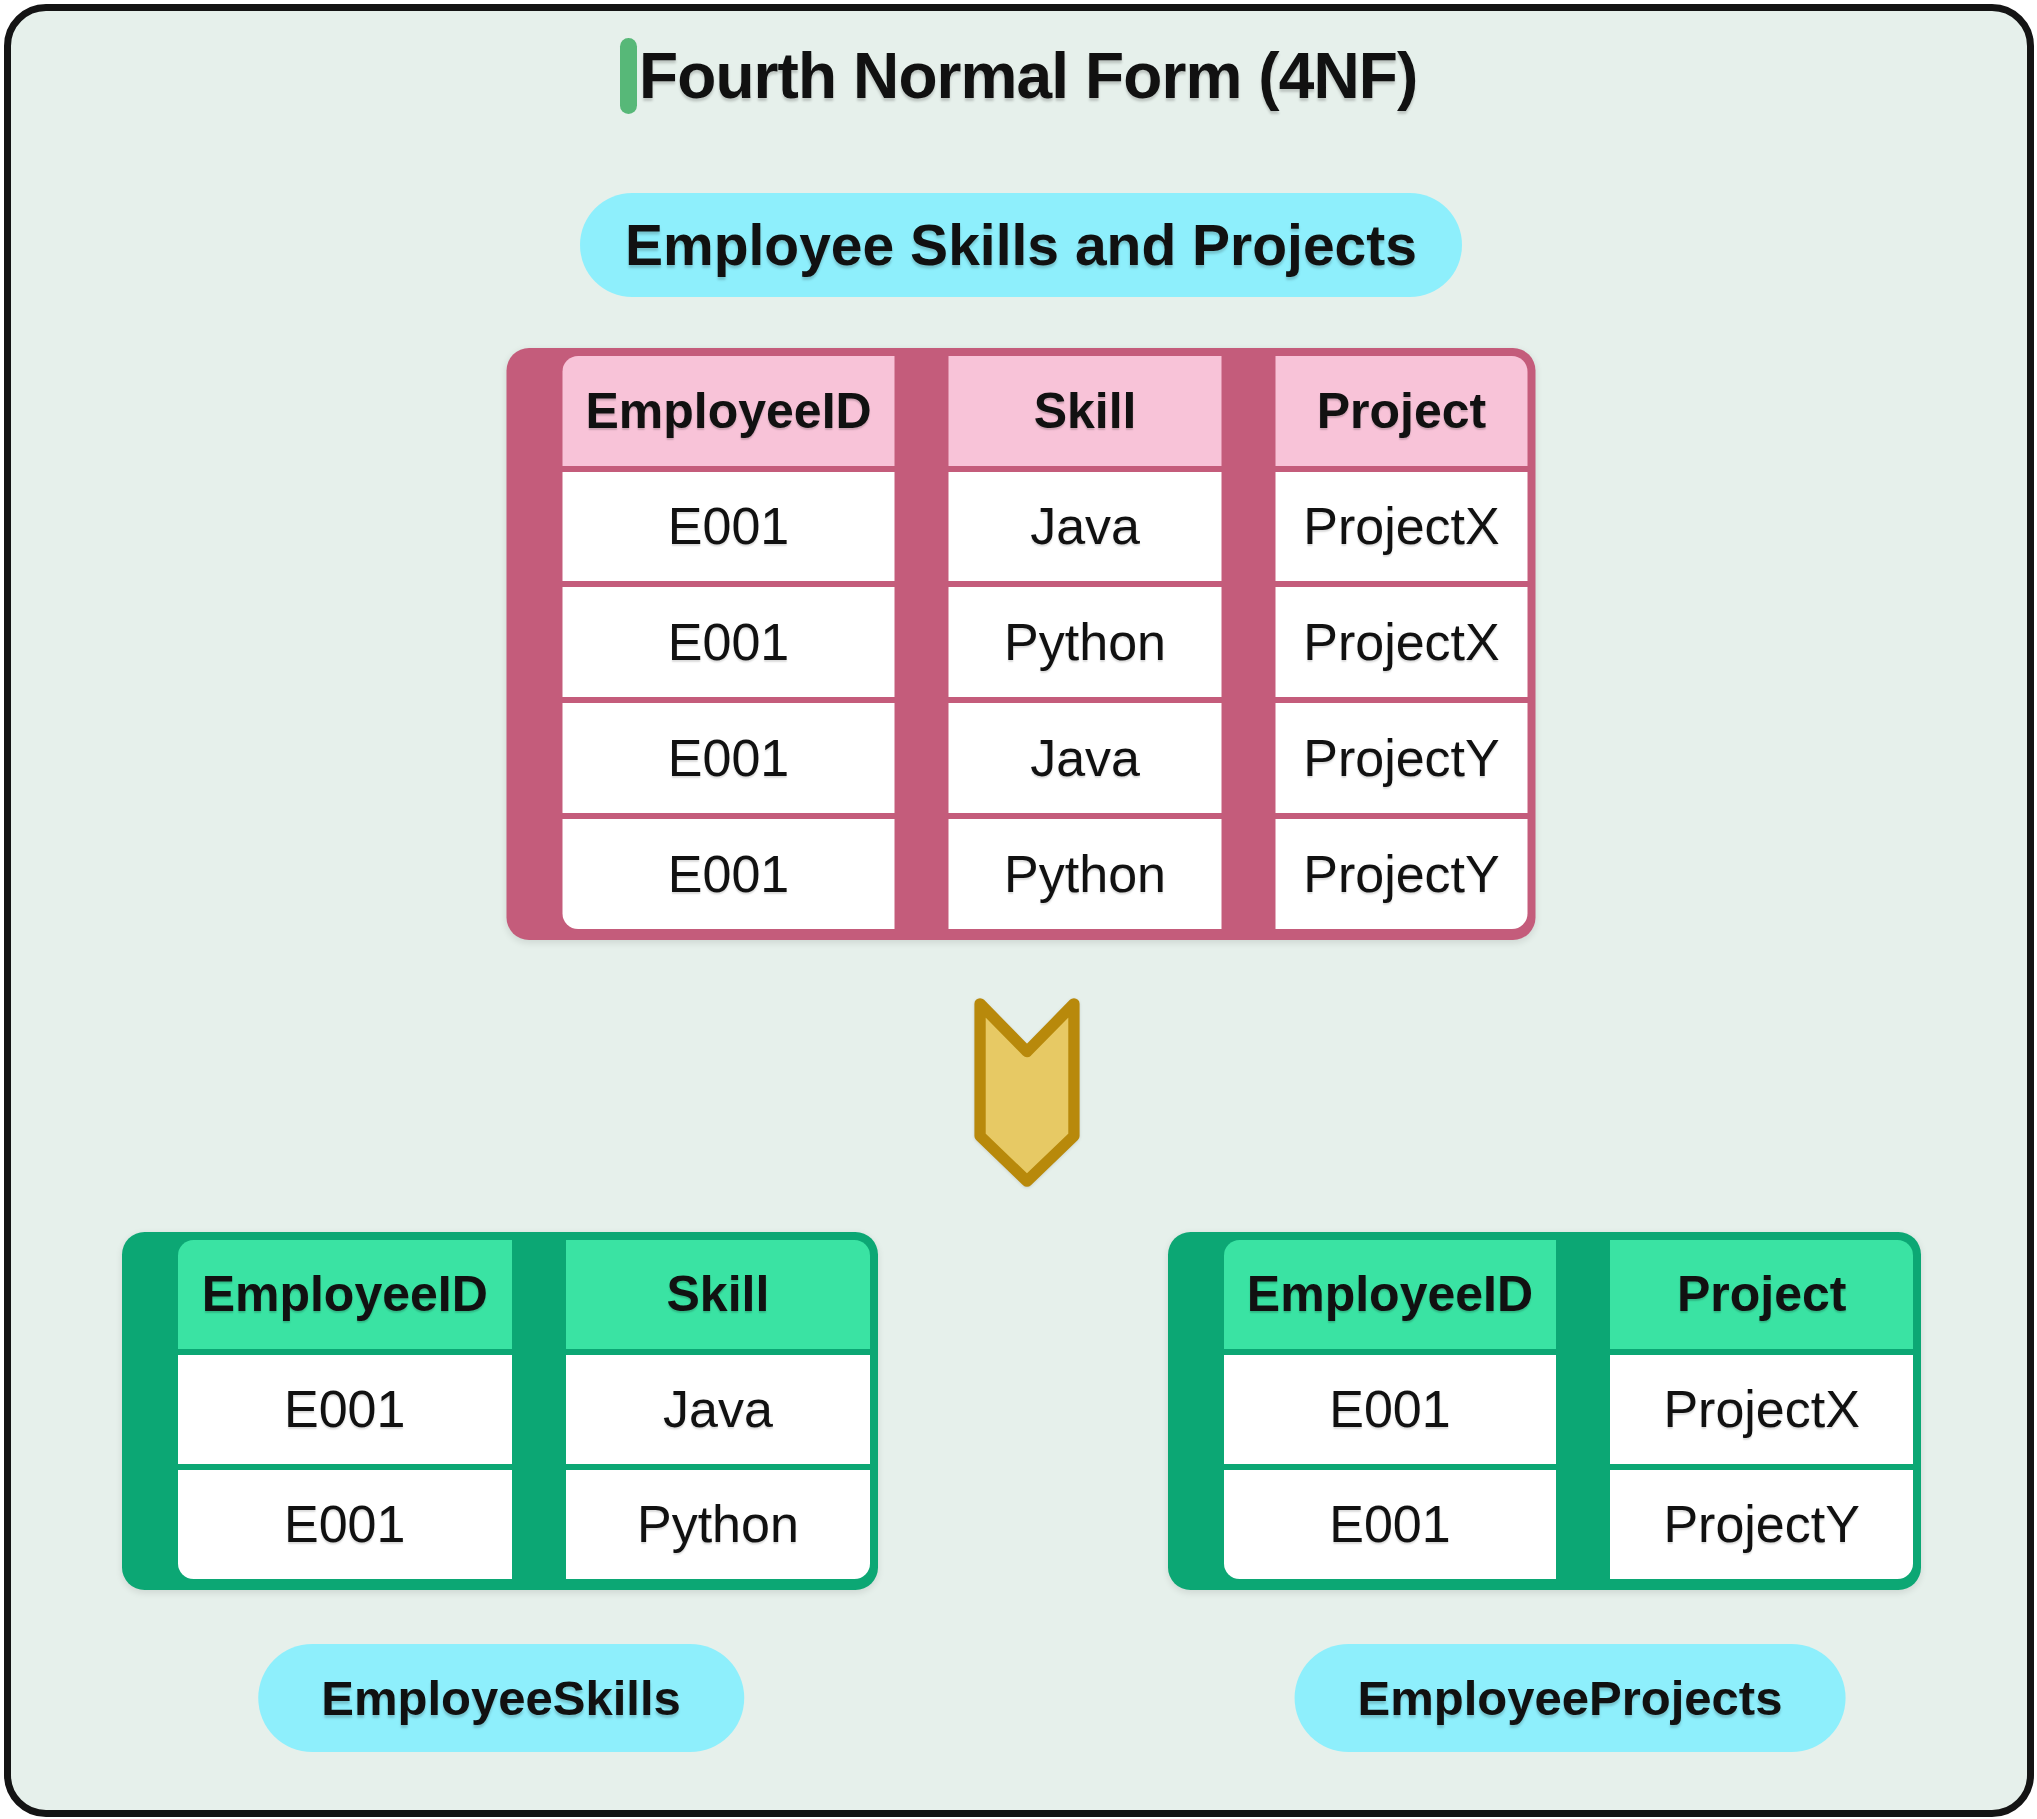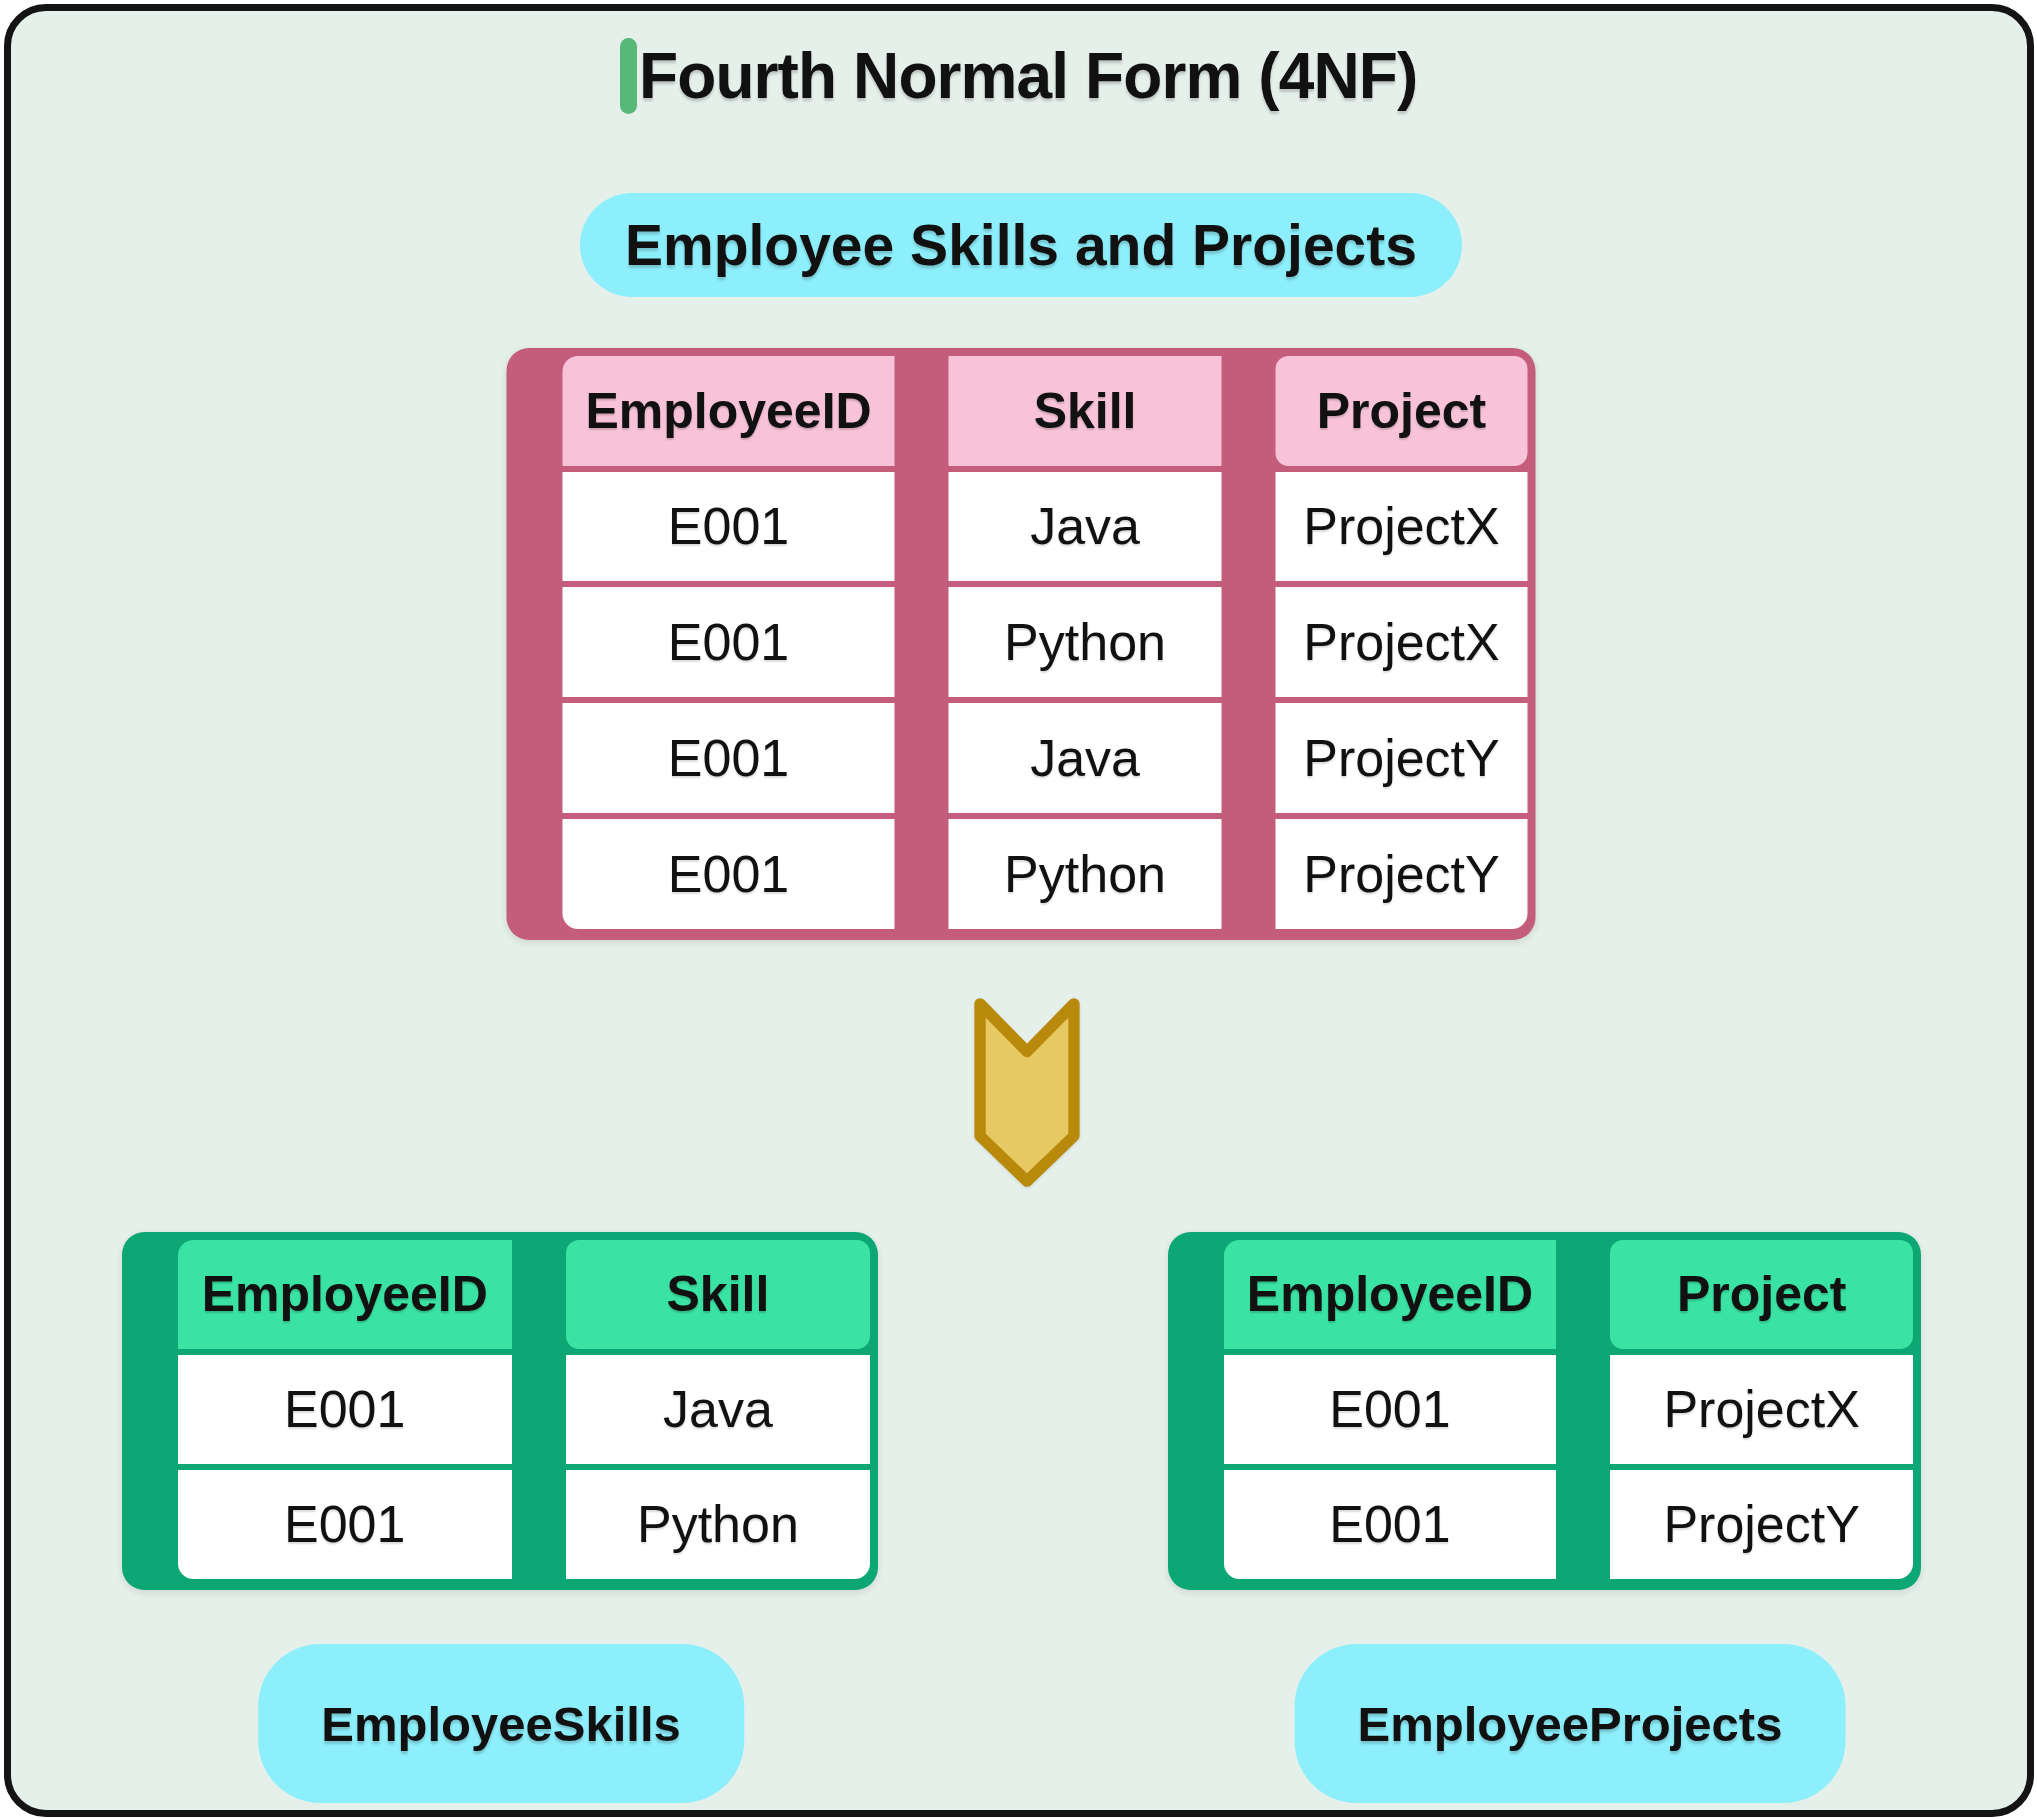--- a/index.html
+++ b/index.html
@@ -43,21 +43,21 @@
   .pill-badge{
     position:absolute;display:flex;align-items:center;justify-content:center;
     background:var(--badge-cyan);font-weight:bold;font-size:57px;
     text-shadow:0 2.6px 2.6px rgba(0,0,0,0.18);white-space:nowrap;
   }
   .pill-badge.top{
     top:193px;left:1021px;transform:translateX(-50%);
     height:104px;border-radius:52px;padding:0 45px;
   }
   .pill-badge.bottom{
-    top:1644px;height:159px;border-radius:62px;padding:0 63px;font-size:49px;
+    top:1644px;height:108px;border-radius:62px;padding:0 63px;font-size:49px;
   }
   .pill-badge.bottom.left{left:501px;transform:translateX(-50%);}
   .pill-badge.bottom.right{left:1570px;transform:translateX(-50%);}
   
   .table{
     position:absolute;display:grid;box-sizing:border-box;
     gap:6px;padding:7.8px 7.8px 11.3px 7.8px;border-radius:22.6px;
     box-shadow:0 2.6px 7px rgba(0,0,0,0.10);
   }
   .table.pink{
@@ -76,21 +76,21 @@
   .table.green.left{left:122px;}
   .table.green.right{left:1168px;width:753px;}
   .cell{
     background:var(--cell-bg);display:flex;align-items:center;justify-content:center;
     font-size:52px;text-shadow:0 1.7px 1.7px rgba(0,0,0,0.14);min-width:0;margin-left:48px;
   }
   .table.pink .cell.hdr{background:var(--pink-header);}
   .table.green .cell.hdr{background:var(--green-header);}
   .cell.hdr{font-weight:bold;font-size:50px;text-shadow:0 1.7px 1.7px rgba(0,0,0,0.18);}
   .cell.tl{border-top-left-radius:15.6px;}
-  .cell.tr{border-top-right-radius:15.6px;border-radius:13px;}
+  .cell.tr{border-top-right-radius:15.6px;}
   .cell.bl{border-bottom-left-radius:15.6px;}
   .cell.br{border-bottom-right-radius:15.6px;}
   
   .arrow-wrap{
     position:absolute;top:996px;left:1027px;transform:translateX(-50%);
     filter:drop-shadow(0 1.7px 1.7px rgba(0,0,0,0.12));
   }
 </style>
 </head>
 <body>

